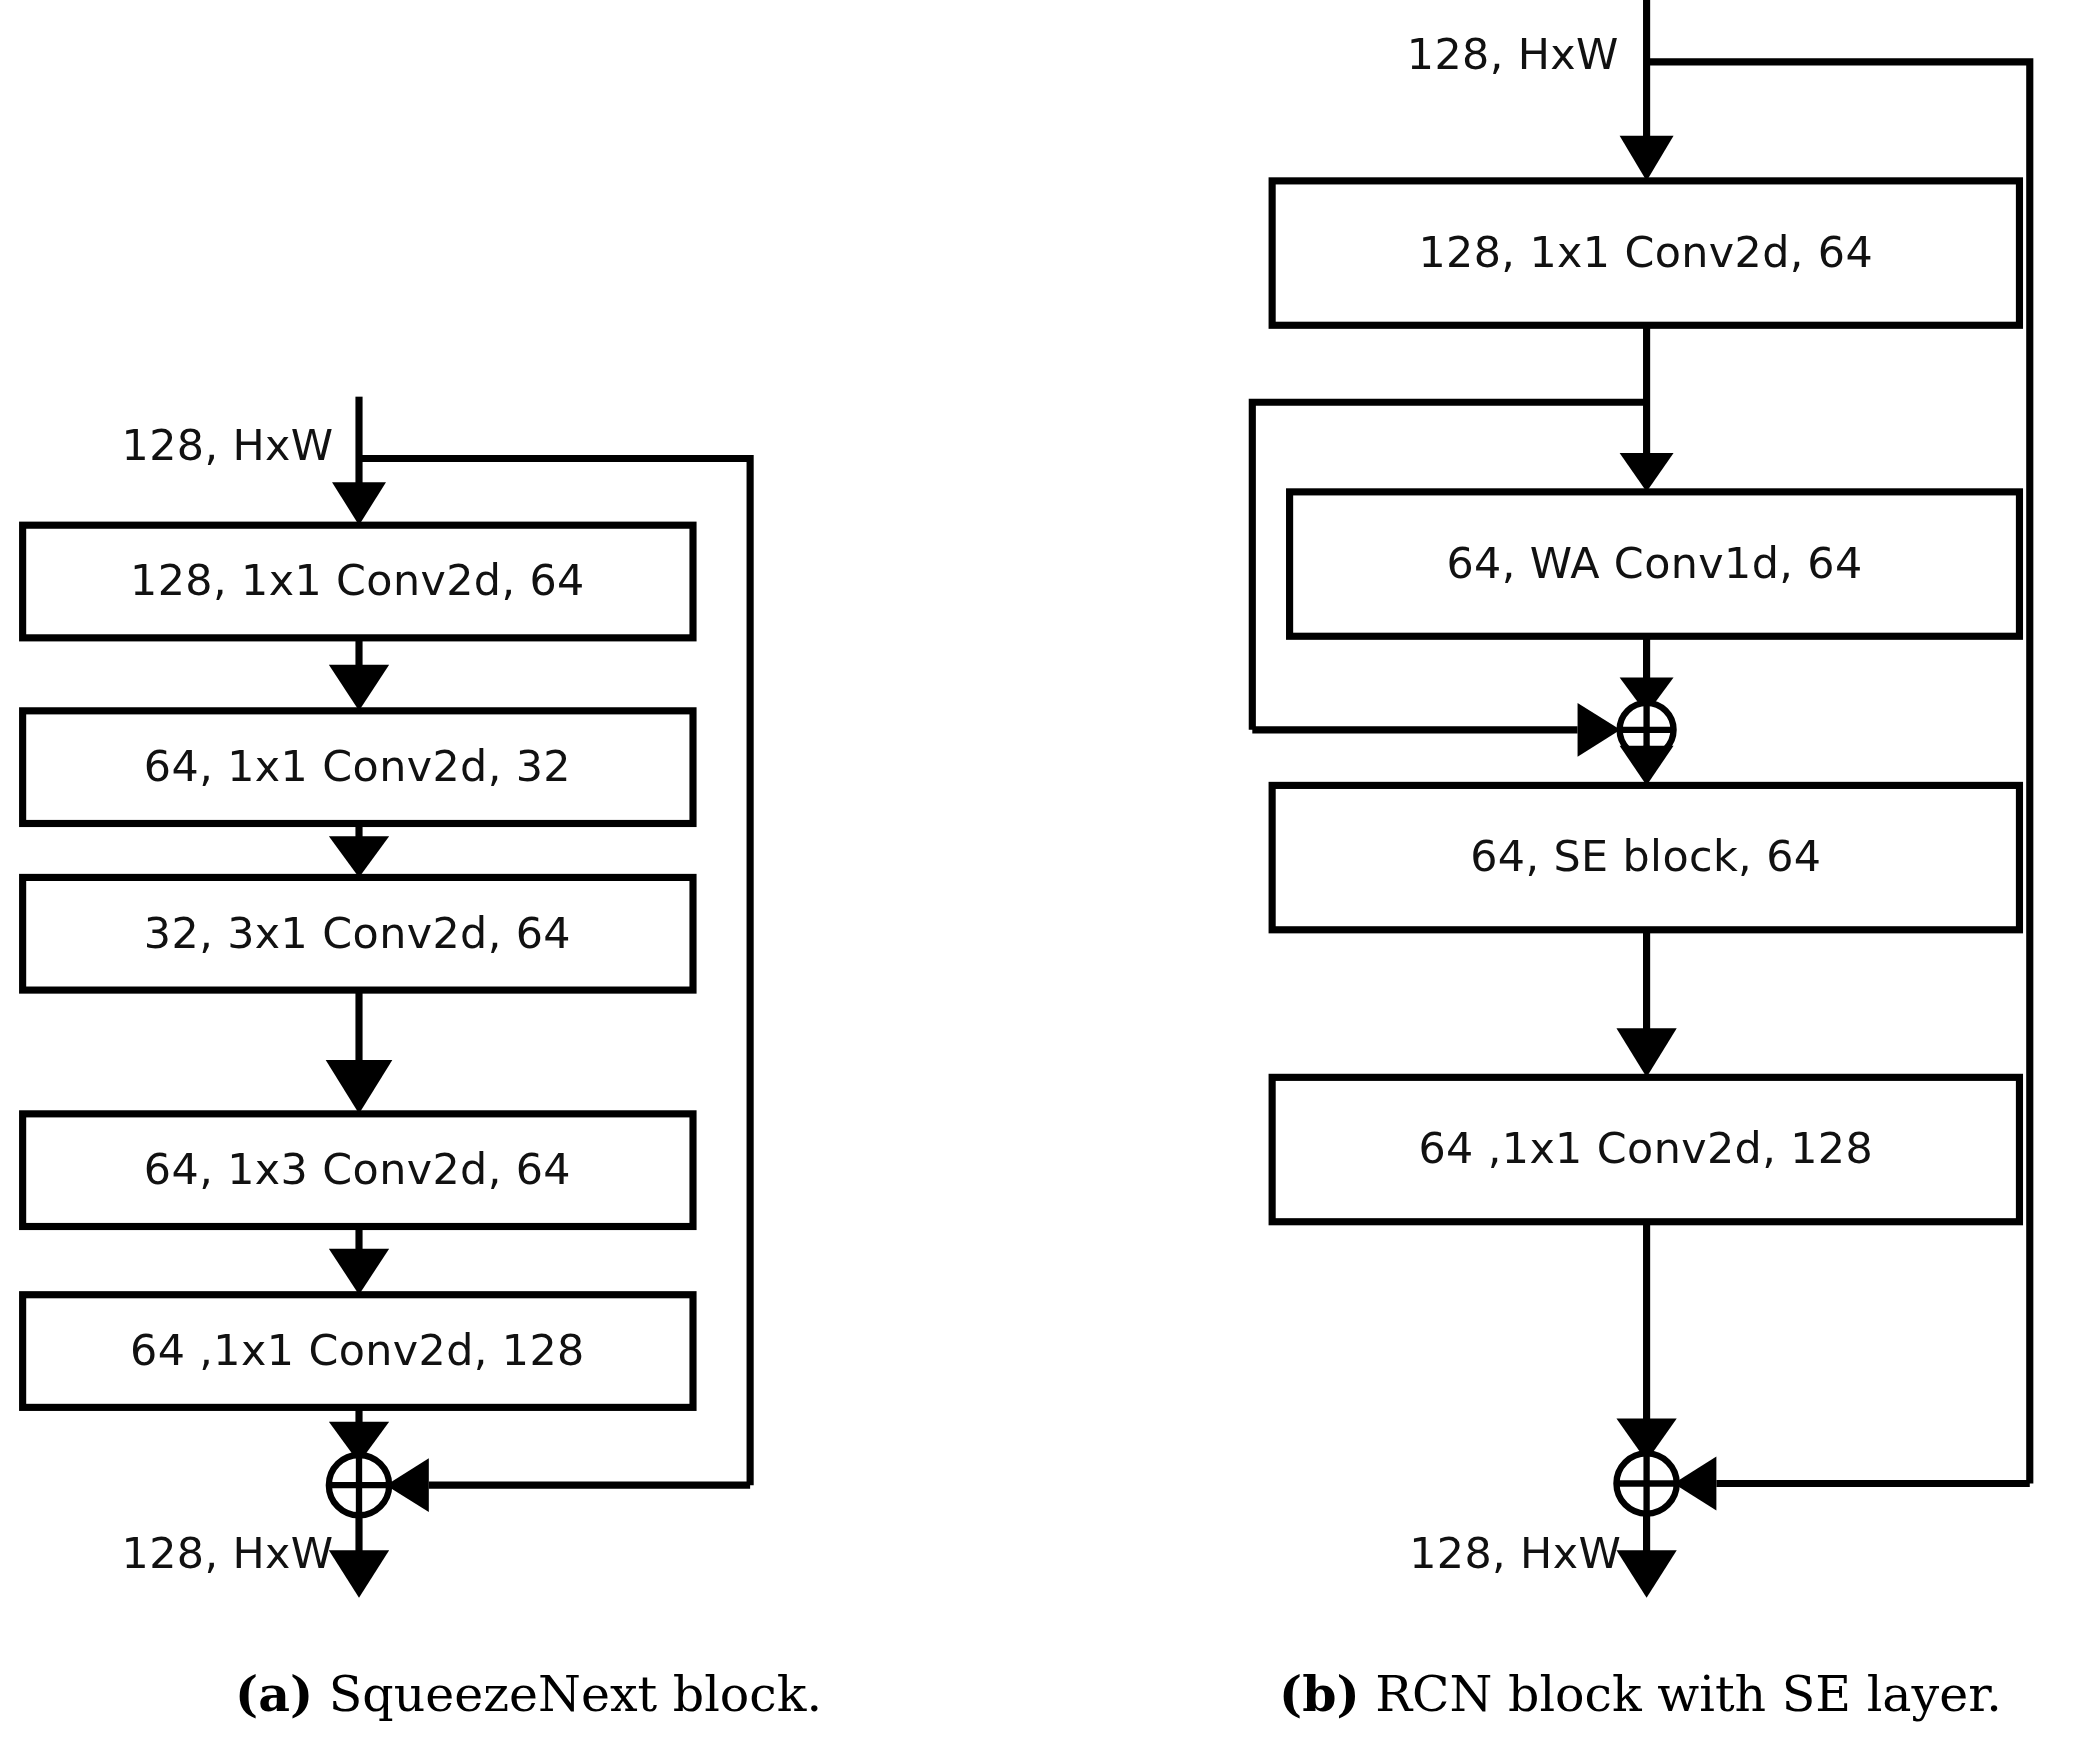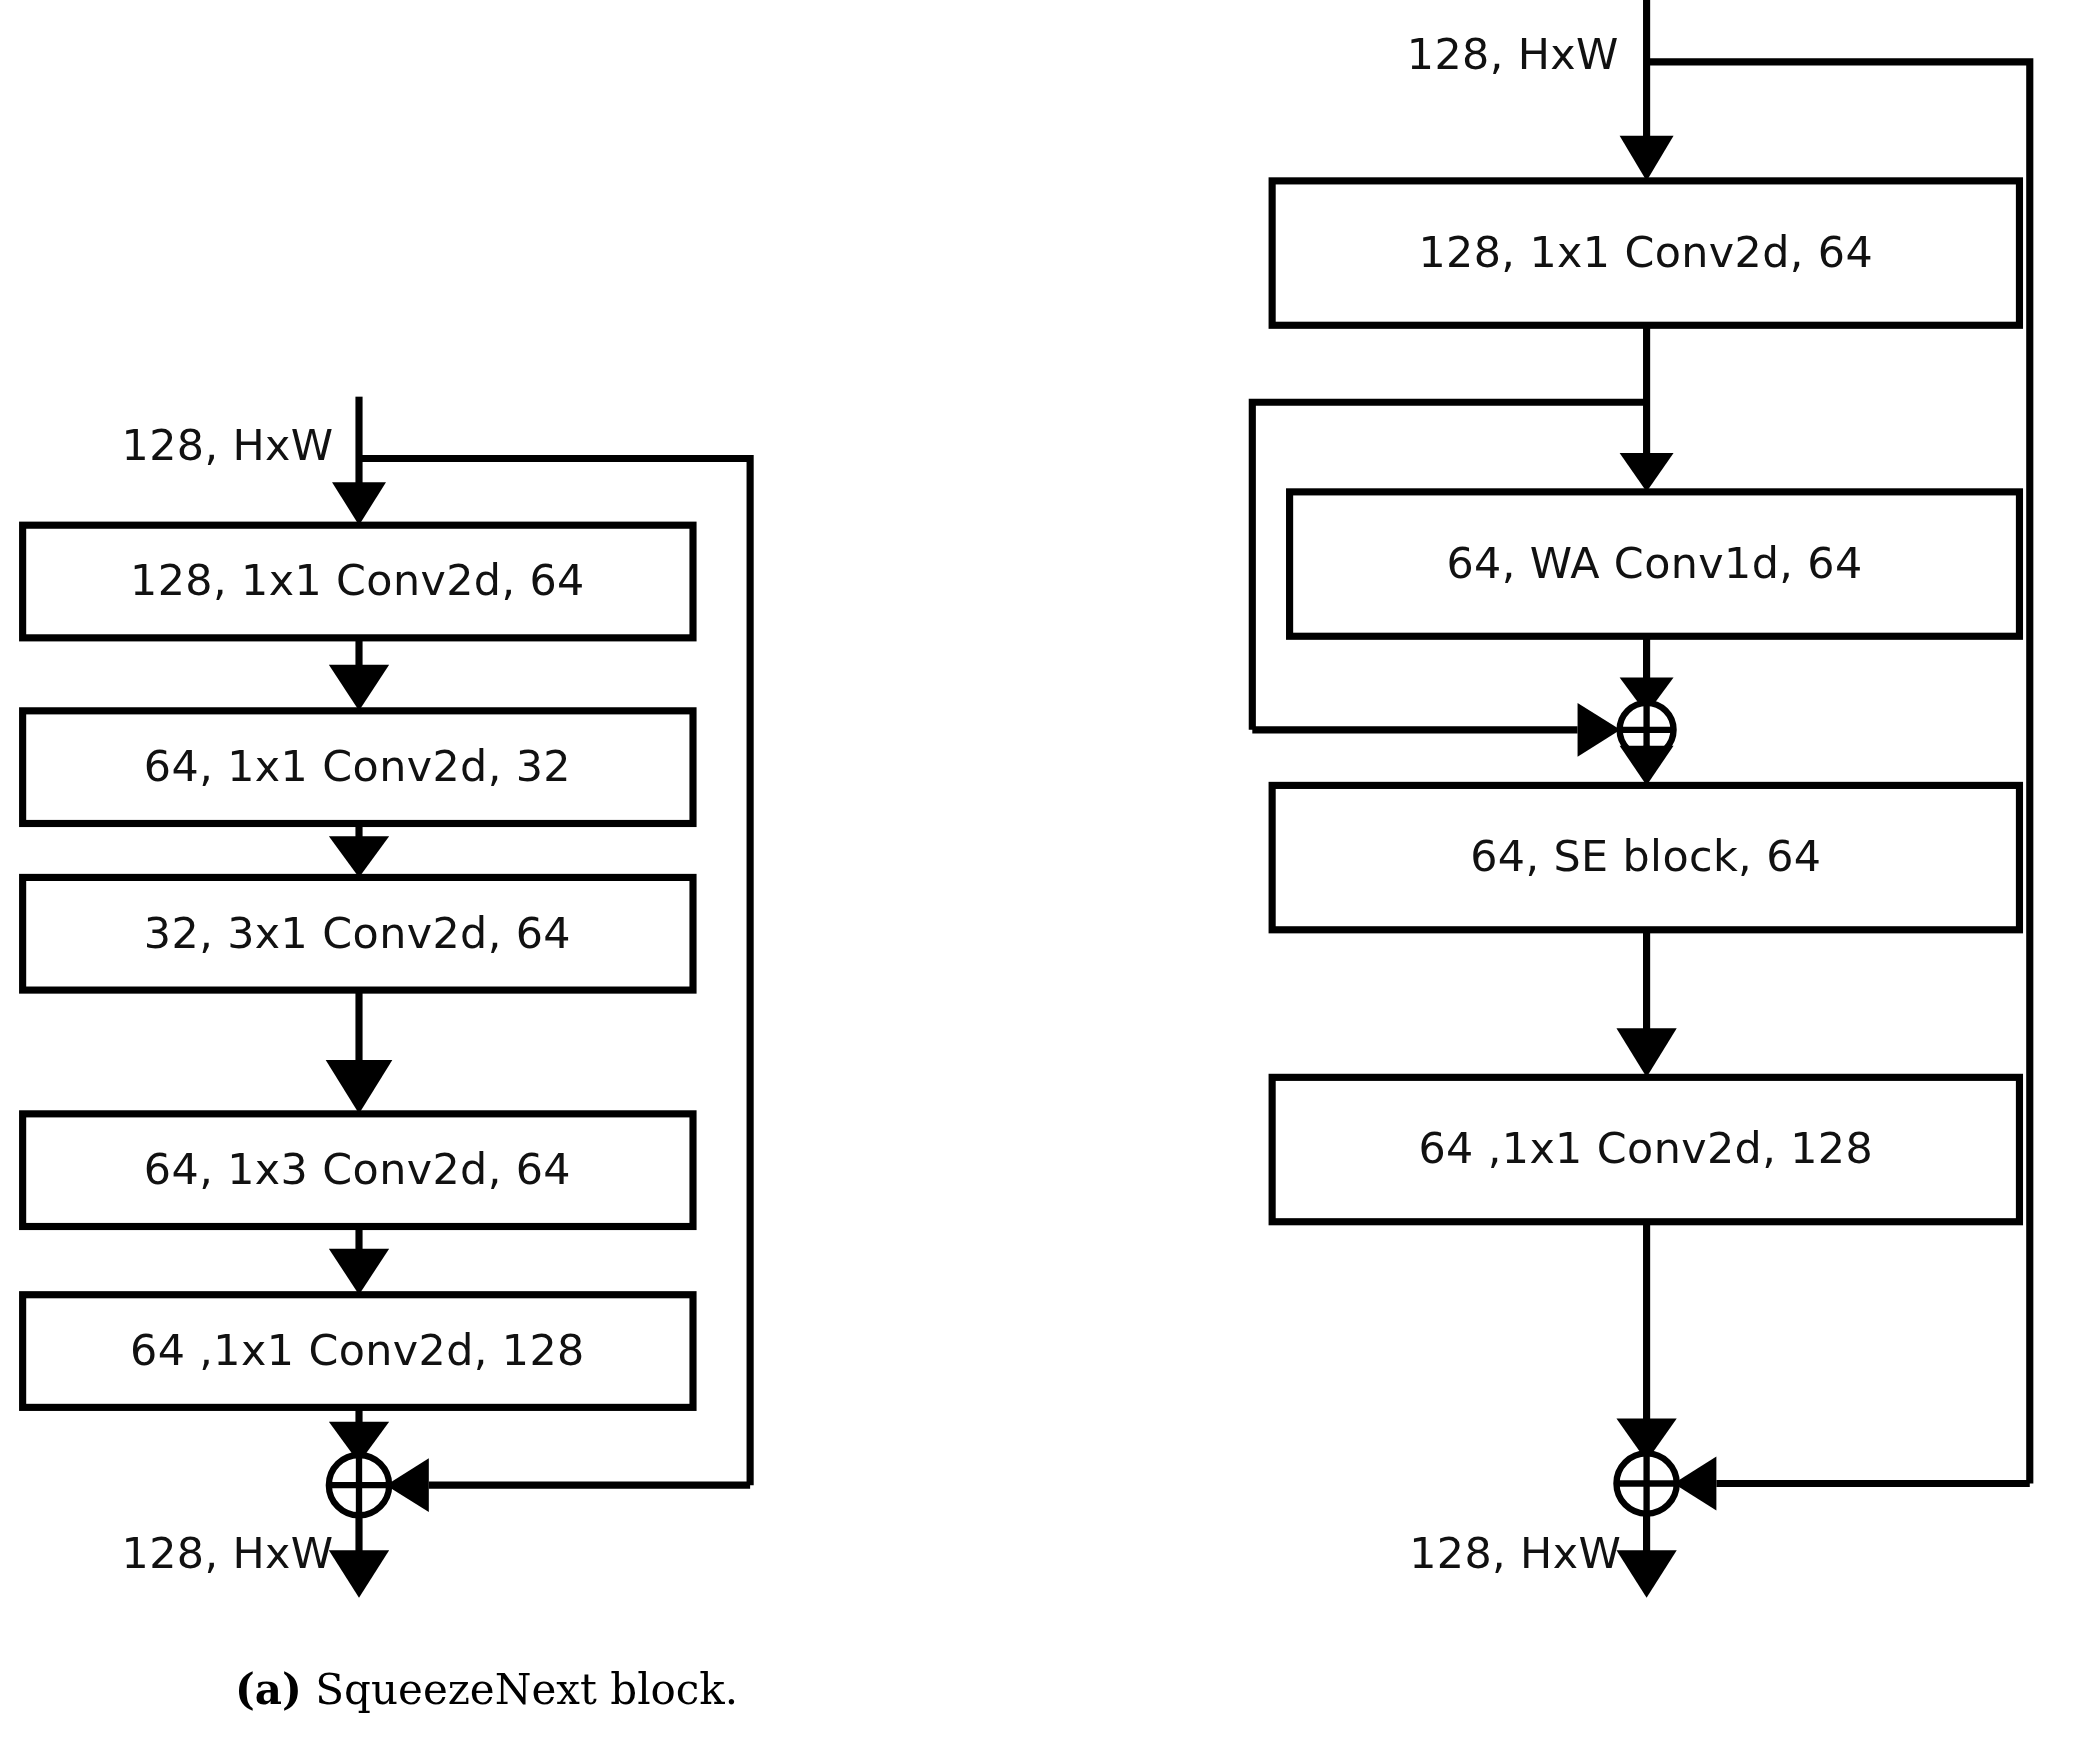--- a/index.html
+++ b/index.html
@@ -18,21 +18,21 @@
     font-family:"DejaVu Sans",sans-serif;
     font-size:54px;
     fill:#111111;
     dominant-baseline:middle;
     text-anchor:end;
     letter-spacing:0.5px;
   }
   .caption{
     position:absolute;
     font-family:"DejaVu Serif",serif;
-    font-size:42px;
+    font-size:49px;
     color:#000000;
     white-space:nowrap;
   }
   .caption b{font-weight:700;}
   rect.node{fill:#ffffff;stroke:#000000;stroke-width:9;}
   line.edge,path.edge{stroke:#000000;stroke-width:9;fill:none;}
   polygon.head{fill:#000000;}
   circle.adder{fill:#ffffff;stroke:#000000;stroke-width:8;}
   line.plus{stroke:#000000;stroke-width:8;}
 </style>
@@ -142,15 +142,18 @@
       <line class="edge" x1="2075" y1="1908" x2="2075" y2="1958"></line>
       <polygon class="head" points="2037,1954 2113,1954 2075,2014"></polygon>
       <text class="iolabel" x="2043" y="1962">128, HxW</text>
     </g>
   </svg>
 
   <div class="caption" style="left:235px;top:1665px;">
     <b>(a)</b><span> SqueezeNext block.</span>
   </div>
 
+  <div class="caption" style="left:1279px;top:1665px;">
+    <b>(b)</b><span> RCN block with SE layer.</span>
+  </div>
 
 </div>
 
 
 </body></html>

